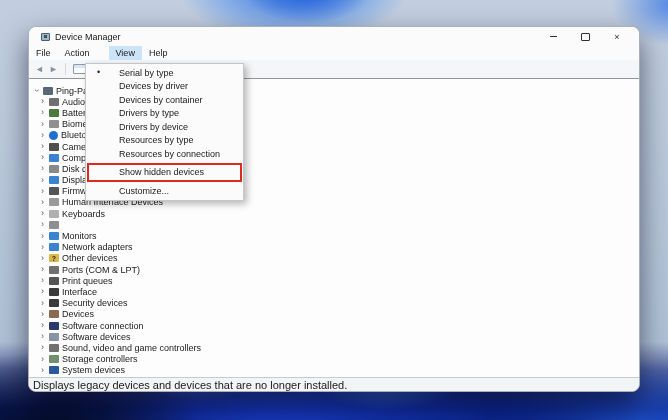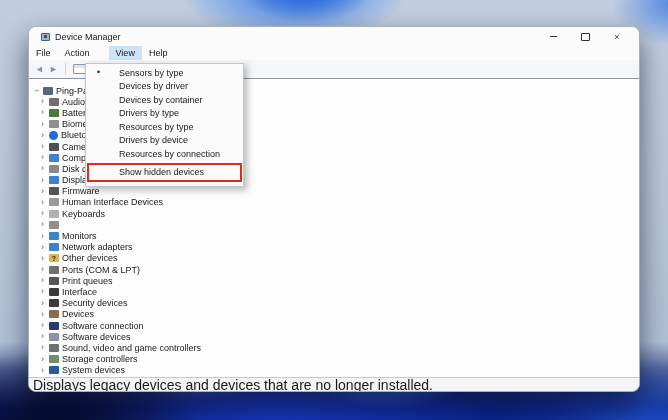--- a/index.html
+++ b/index.html
@@ -68,21 +68,21 @@
     background:#fbfbfb; border:1px solid #c3c6ca; box-shadow:3px 3px 7px rgba(0,0,0,.28); padding:2px 0; }
   .menu-item { position:relative; height:13.5px; display:flex; align-items:center;
     padding-left:33px; font-size:9px; color:#191919; }
   .menu-item.bullet::before { content:"•"; position:absolute; left:11px; top:1px; font-size:9px; color:#222; }
   .menu-item.separator { height:1px; padding:0; margin:2px 1px; background:#dcdcdc; }
   .menu-item.highlighted::after { content:""; position:absolute; left:1px; right:1px; top:-3px; bottom:-3px;
     border:2px solid var(--callout_red); z-index:6; }
 
   .statusbar { position:absolute; left:0; right:0; bottom:0; height:14px;
     background:#f3f4f5; border-top:1px solid #c8cbce;
-    display:flex; align-items:center; padding-left:4px; font-size:14px; color:#1a1a1a; }
+    display:flex; align-items:center; padding-left:4px; font-size:11px; color:#1a1a1a; }
 </style>
 </head>
 <body>
 
 <div class="wallpaper">
   <div class="wallpaper-bloom"></div>
 </div>
 
 <div class="window">
 
@@ -284,59 +284,62 @@
           <span class="chev">›</span>
 
           <span>Universal Serial Bus controllers</span>
         </div>
       </div>
   </div>
 
   <div class="dropdown">
 
       <div class="menu-item bullet">
-        <span>Sensors by type</span>
+        <span>Serial by type</span>
       </div>
 
 
       <div class="menu-item">
         <span>Devices by driver</span>
       </div>
 
       <div class="menu-item">
         <span>Devices by container</span>
       </div>
 
       <div class="menu-item">
         <span>Drivers by type</span>
       </div>
 
       <div class="menu-item">
+        <span>Drivers by device</span>
+      </div>
+
+      <div class="menu-item">
         <span>Resources by type</span>
-      </div>
-
-      <div class="menu-item">
-        <span>Drivers by device</span>
       </div>
 
       <div class="menu-item">
         <span>Resources by connection</span>
       </div>
 
       <div class="menu-item separator">
         <span></span>
       </div>
 
       <div class="menu-item highlighted">
         <span>Show hidden devices</span>
       </div>
 
       <div class="menu-item separator">
         <span></span>
       </div>
 
+      <div class="menu-item">
+        <span>Customize...</span>
+      </div>
     </div>
 
   <div class="statusbar">
     <span>Displays legacy devices and devices that are no longer installed.</span>
   </div>
 
 </div>
 
 </body></html>

